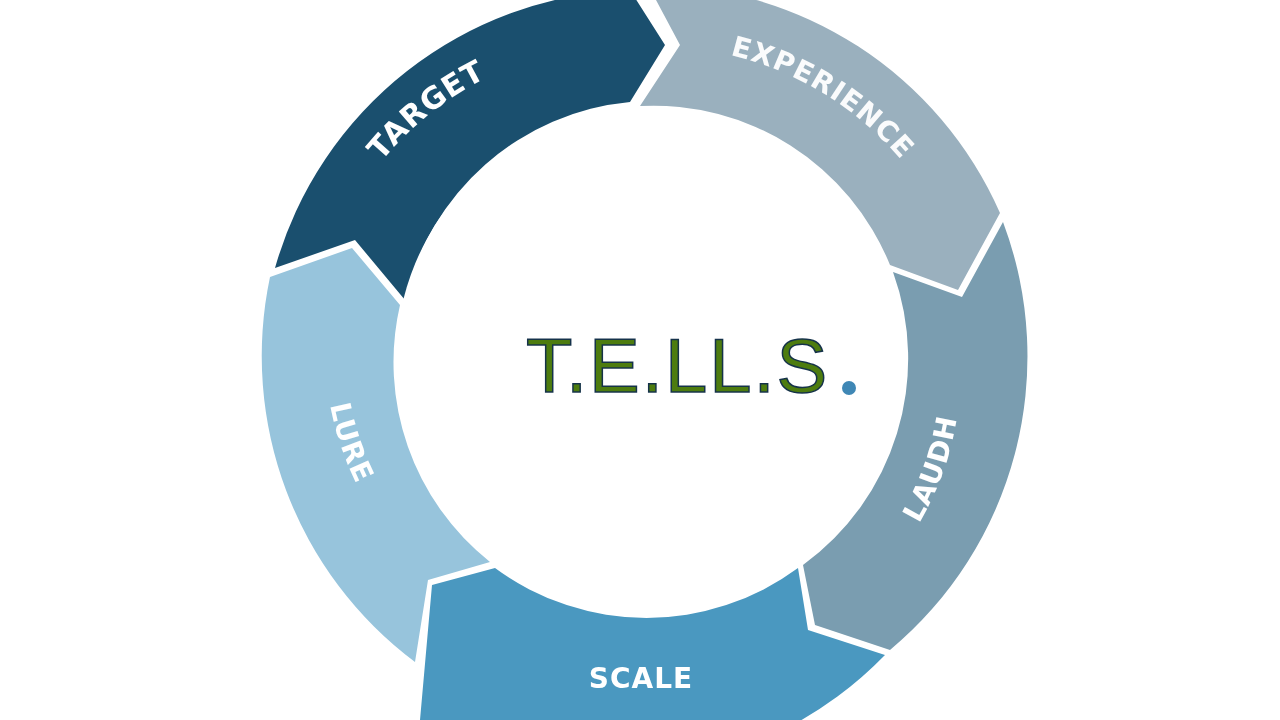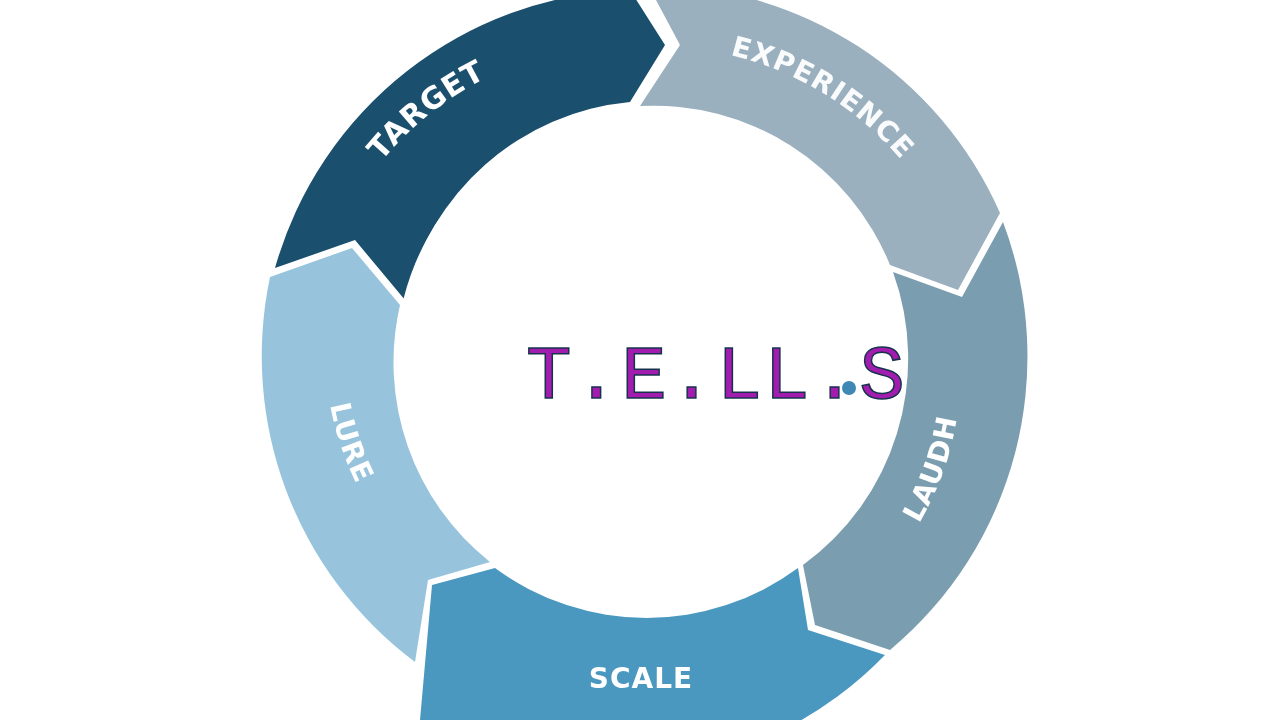--- a/index.html
+++ b/index.html
@@ -1,19 +1,19 @@
 <!DOCTYPE html>
 <html><head>
   <meta charset="utf-8">
   <style>
     html, body { margin: 0; padding: 0; width: 1280px; height: 720px; overflow: hidden; background: #ffffff; }
     .stage { position: relative; width: 1280px; height: 720px; background: #ffffff; }
     svg { position: absolute; left: 0; top: 0; }
     .seg-label { font-family: "DejaVu Sans", sans-serif; font-weight: bold; fill: #ffffff; letter-spacing: 1px; }
-    .center-title { position: absolute; left: 526px; top: 340px; font-family: Liberation Mono, monospace; font-size: 76px; color: #a21caf; letter-spacing: 2px; line-height: 1; font-weight: normal; -webkit-text-stroke: 1.5px #15324a; }
+    .center-title { position: absolute; left: 526px; top: 328px; font-family: Liberation Sans, sans-serif; font-size: 76px; color: #4d7c0f; letter-spacing: 2px; line-height: 1; font-weight: normal; -webkit-text-stroke: 1.5px #15324a; }
     .center-dot { position: absolute; left: 842px; top: 381px; width: 14px; height: 14px; border-radius: 50%; }
   </style>
 </head>
 <body>
 
 <div class="stage">
   <svg width="1280" height="720" viewBox="0 0 1280 720">
     <defs>
       <path id="arc-target" d="M 330 250 A 320 320 0 0 1 610 45" fill="none"></path>
       <path id="arc-experience" d="M 730 55 A 320 320 0 0 1 930 200" fill="none"></path>

